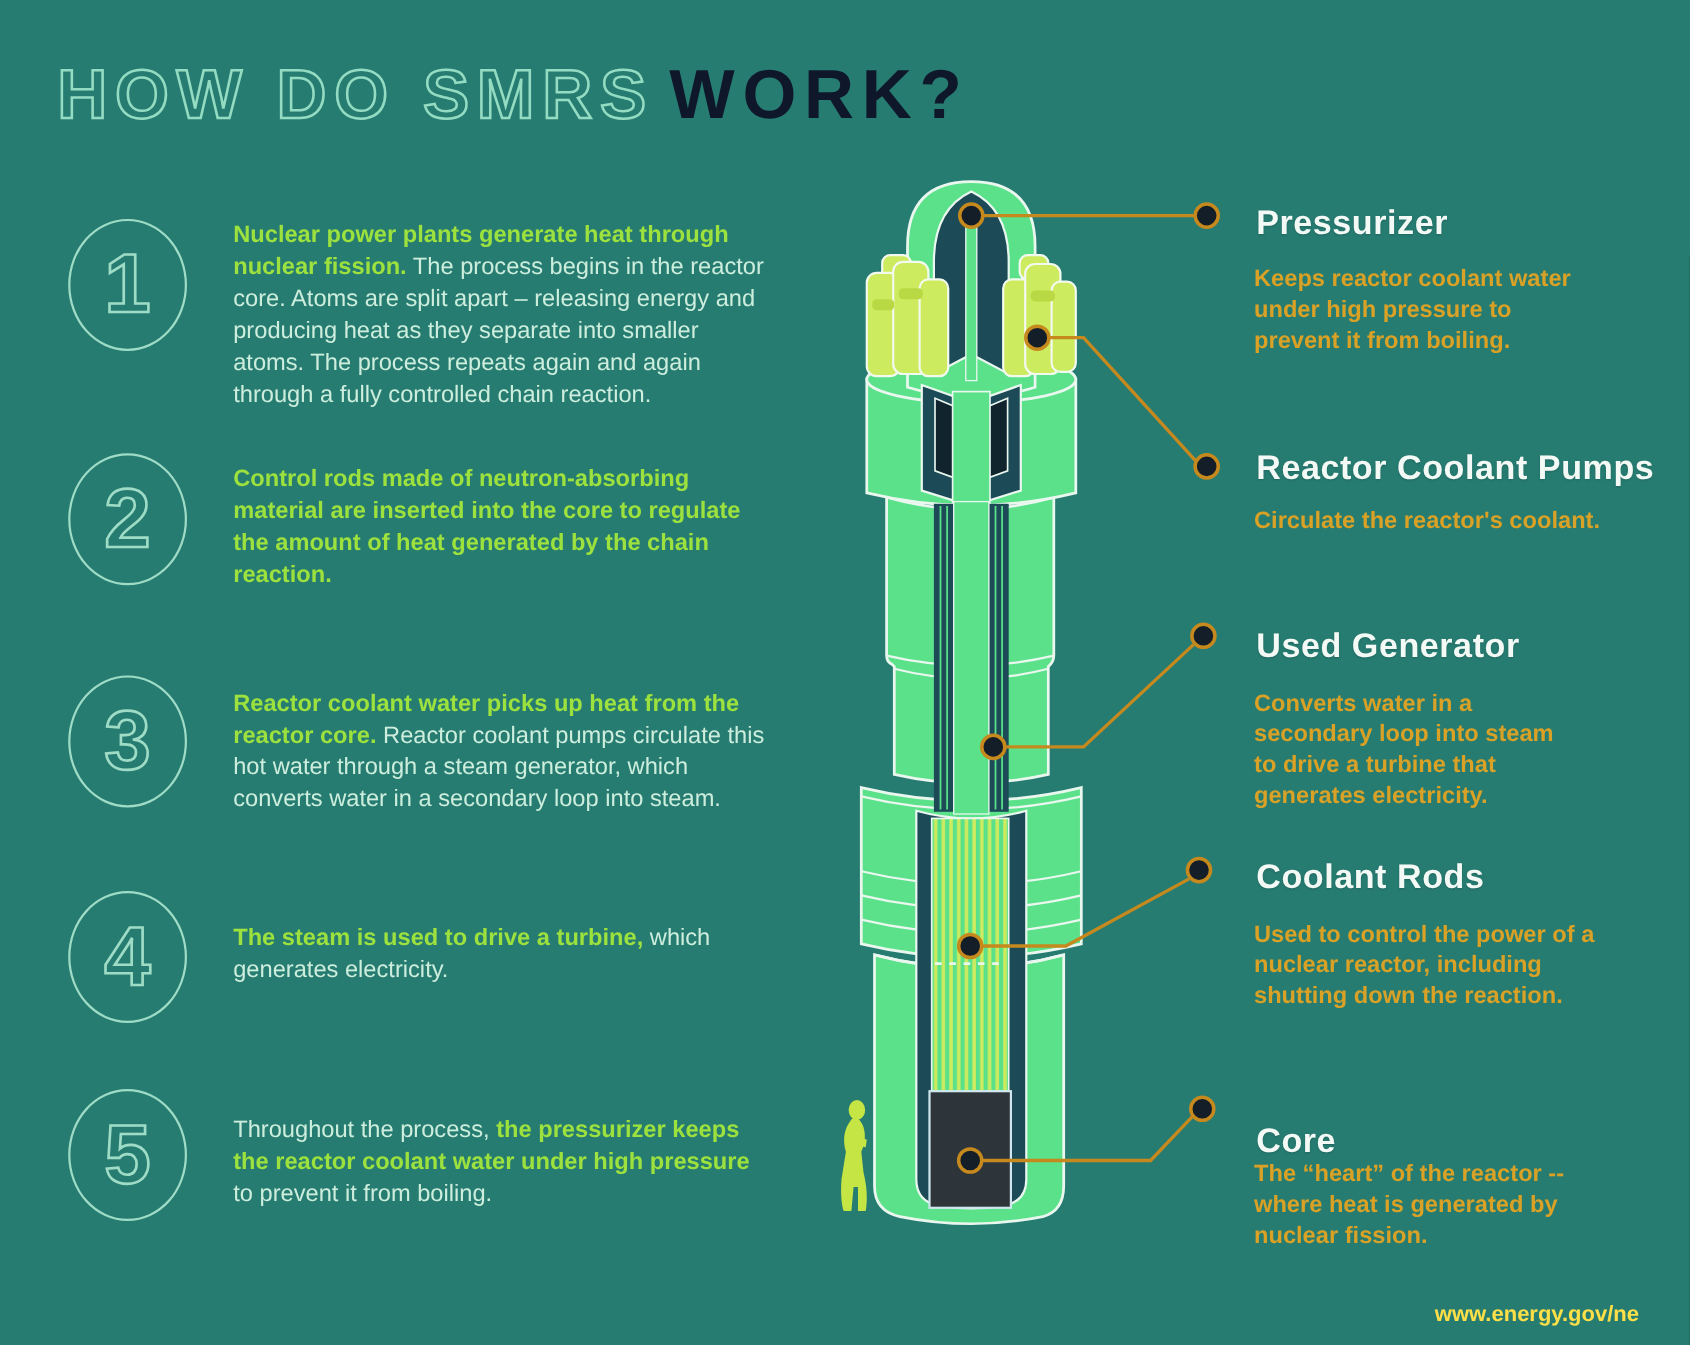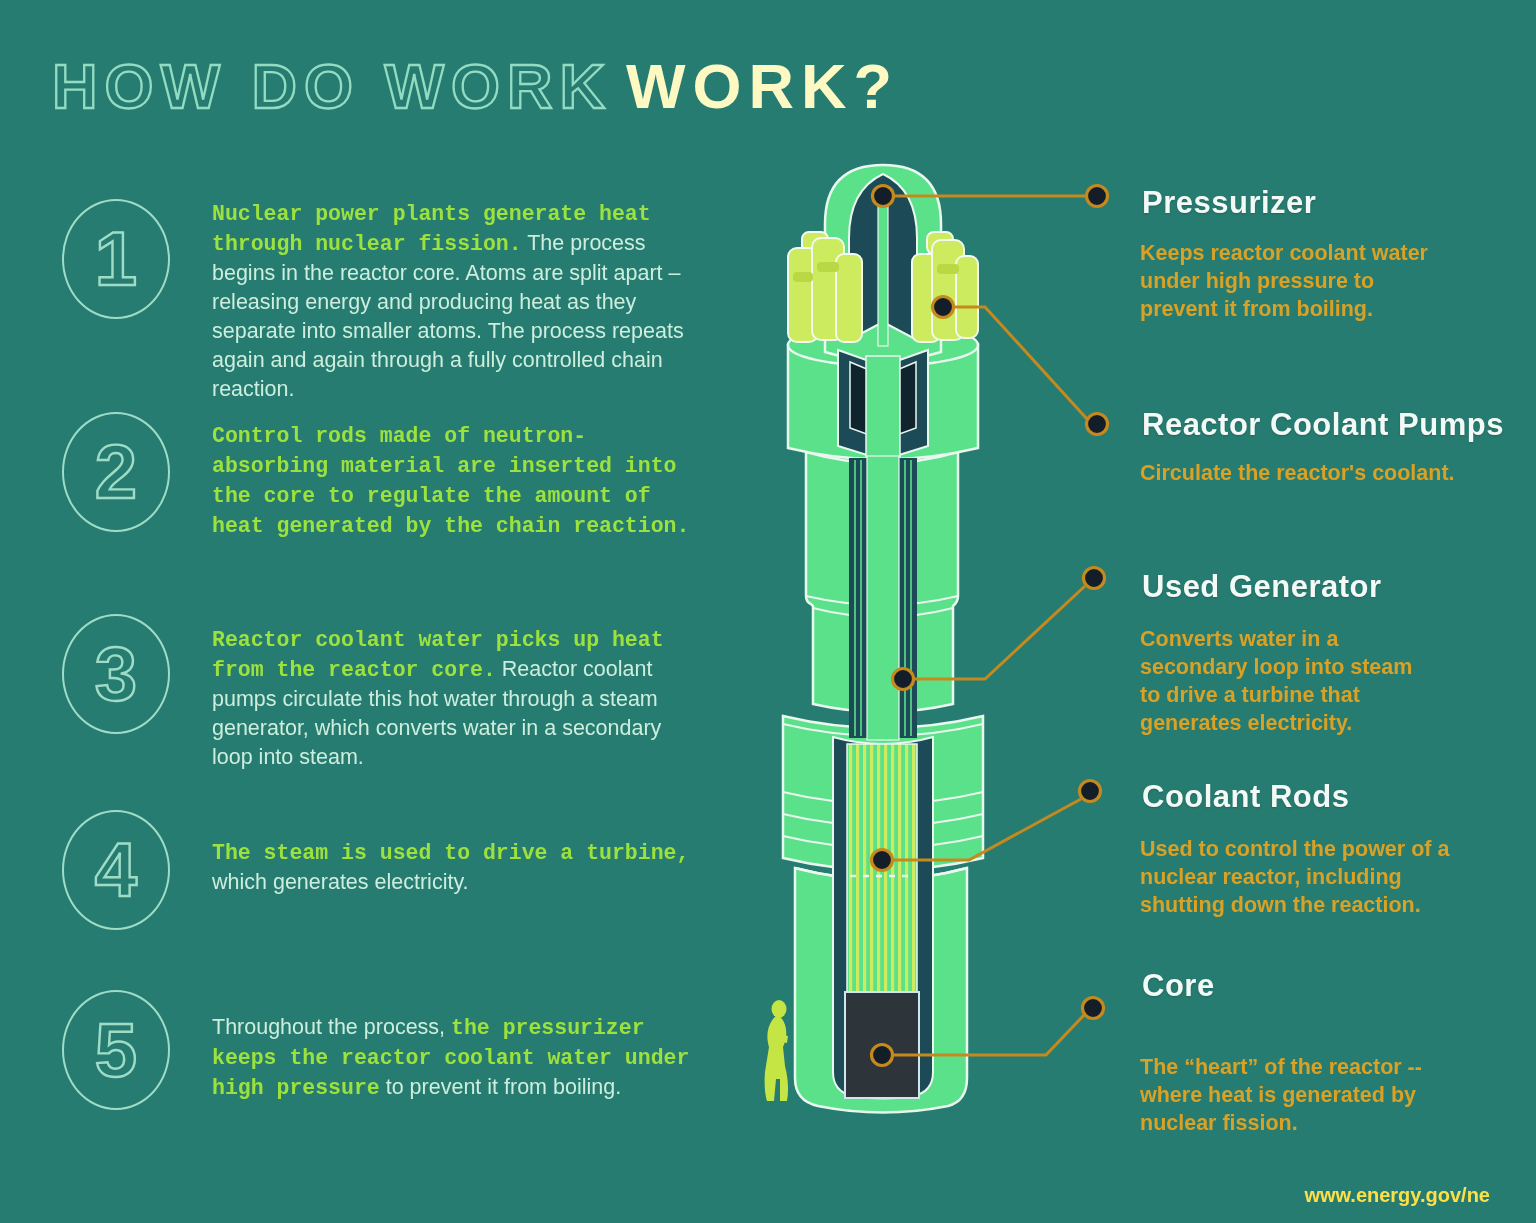--- a/index.html
+++ b/index.html
@@ -11,66 +11,66 @@
   
   .title{
     position:absolute; left:52px; top:50px; margin:0;
     font-size:63px; font-weight:bold; letter-spacing:7px; white-space:nowrap;
   }
   .t-outline{
     color:transparent;
     -webkit-text-stroke:2.3px #93dcc2;
     margin-right:14px;
   }
-  .t-solid{ color:#fef9c3; }
+  .t-solid{ color:#0f172a; }
   
   .circle{
     position:absolute; left:62px; width:104px; height:116px;
     border:2.5px solid #9edcc6; border-radius:50%;
     display:flex; align-items:center; justify-content:center;
   }
   .circle span{
     font-size:76px; font-weight:bold; color:transparent;
     -webkit-text-stroke:2.4px #9edcc6; line-height:1;
   }
   .c1{top:199px}.c2{top:412px}.c3{top:614px}.c4{top:810px}.c5{top:990px}
   .step-text{
     position:absolute; left:212px; width:486px; margin:0;
     font-size:21.5px; line-height:29px; color:#cdeedd;
   }
-  .step-text .em{ color:#9ce13d; font-weight:bold;font-family:Liberation Mono, monospace; }
+  .step-text .em{ color:#9ce13d; font-weight:bold; }
   .t1{top:199px}.t2{top:421px}.t3{top:625px}.t4{top:838px}.t5{top:1013px}
   
   .co-title{
     position:absolute; left:1127px; margin:15px;
     font-size:31px; font-weight:bold; color:#f3f9f5; letter-spacing:.5px;
     text-shadow:0 1px 2px rgba(0,40,40,.25);
   }
   .co-desc{
     position:absolute; left:1127px; margin:13px;
     font-size:21.5px; line-height:28px; color:#d9a125; font-weight:bold;
   }
   .coT1{top:170px}.coD1{top:226px;width:305px}
   .coT2{top:392px}.coD2{top:446px;width:400px}
   .coT3{top:554px}.coD3{top:612px;width:292px}
   .coT4{top:764px}.coD4{top:822px;width:322px}
-  .coT5{top:953px}.coD5{top:1040px;width:322px}
+  .coT5{top:1004px}.coD5{top:1040px;width:322px}
   
   .footer{
     position:absolute; right:46px; bottom:16px;
     font-size:20px; font-weight:bold; color:#fde047;
   }
   svg.diagram{ position:absolute; left:0; top:0; }
 </style>
 </head>
 <body>
 
 <div class="canvas">
 
-  <h1 class="title"><span class="t-outline">HOW DO WORK</span><span class="t-solid">WORK?</span></h1>
+  <h1 class="title"><span class="t-outline">HOW DO SMRS</span><span class="t-solid">WORK?</span></h1>
 
   <div class="circle c1">
       <span>1</span>
     </div>
   <div class="circle c2">
       <span>2</span>
     </div>
   <div class="circle c3">
       <span>3</span>
     </div>

